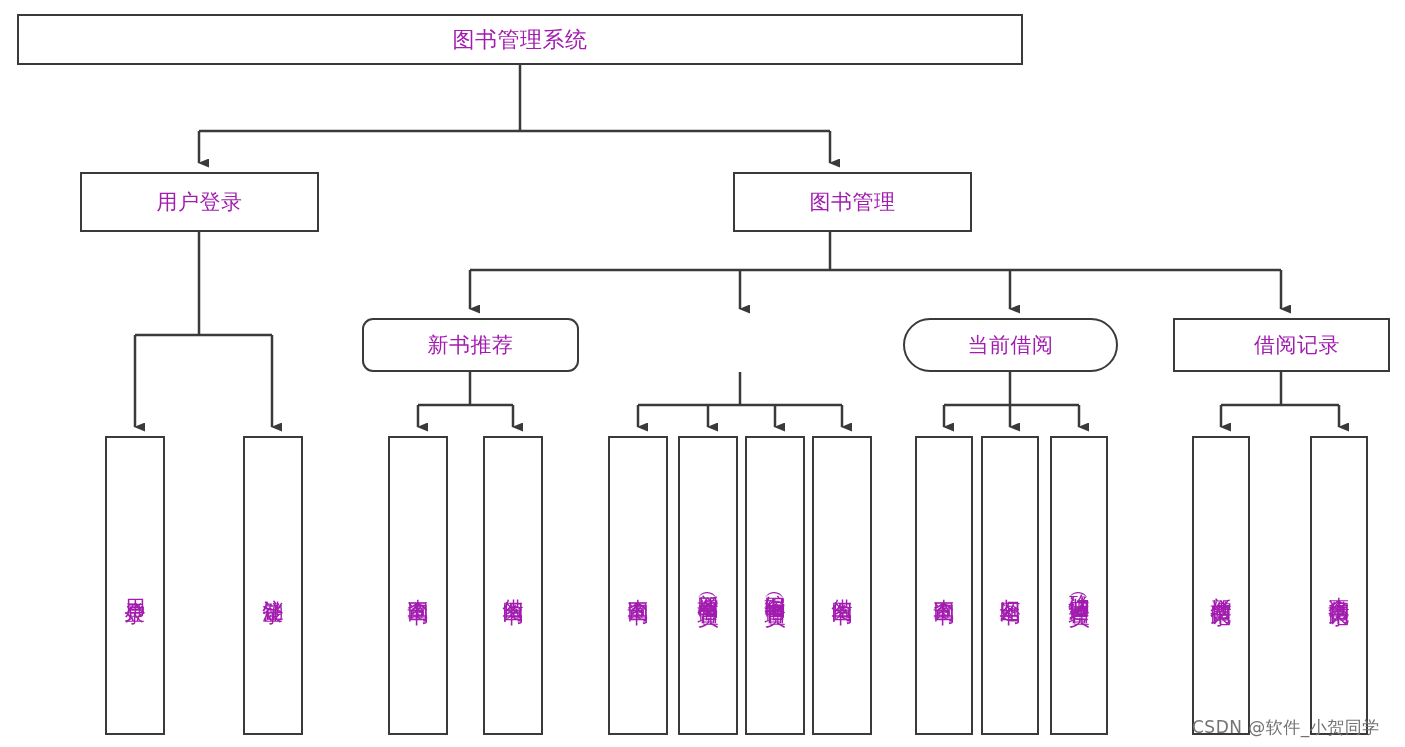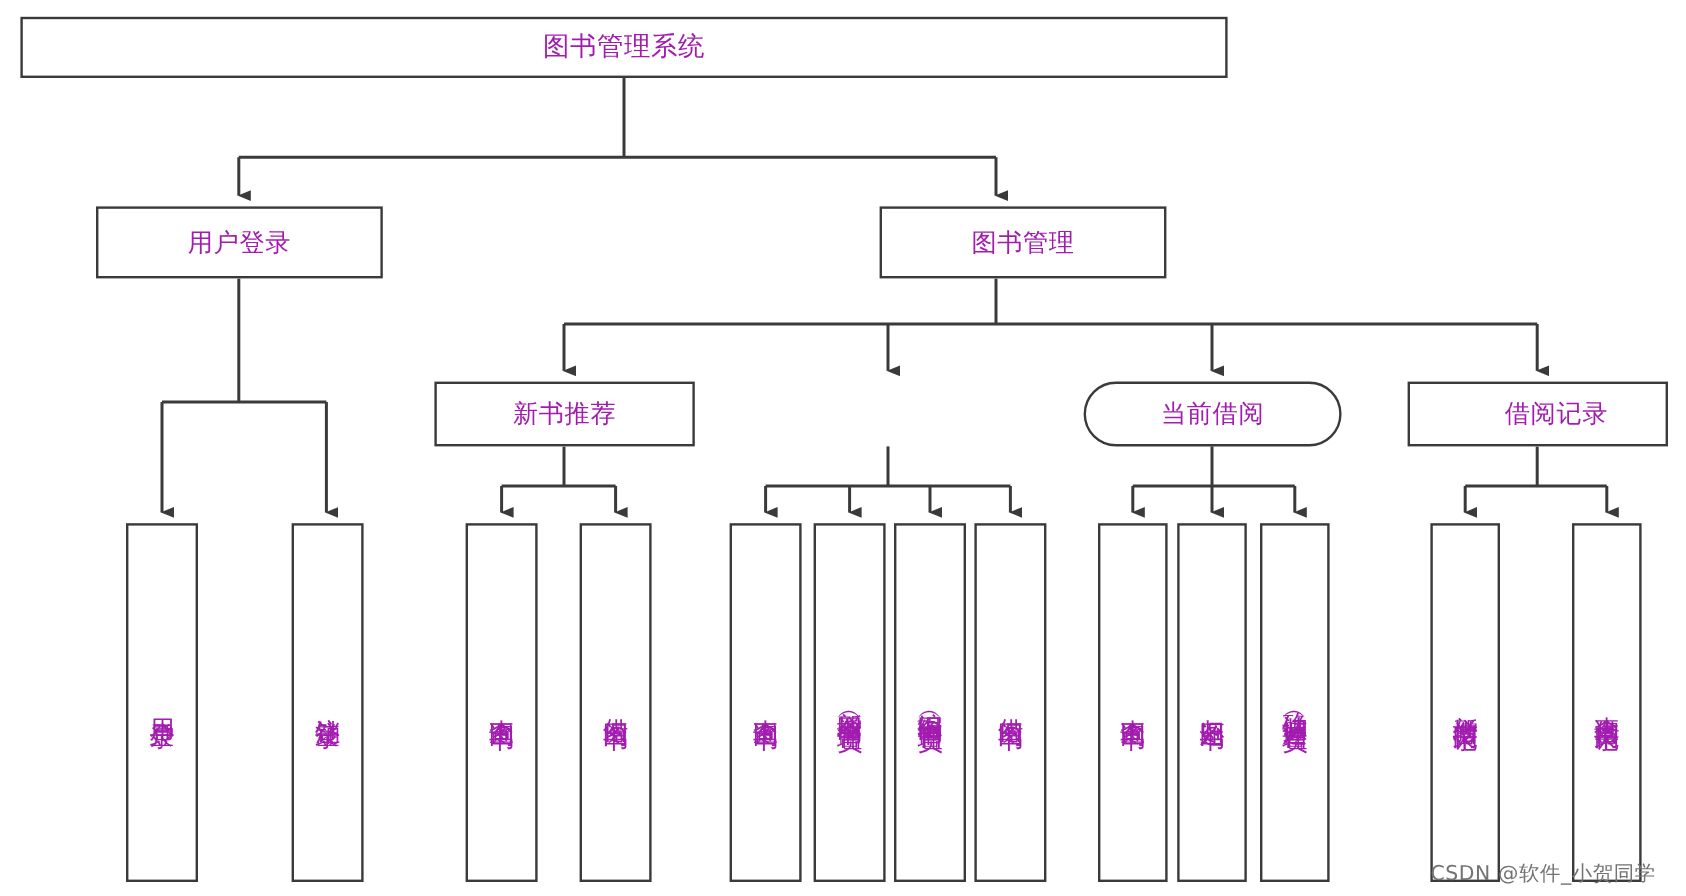--- a/index.html
+++ b/index.html
@@ -118,21 +118,21 @@
       <path d="M1339,405 L1339,427" marker-end="url(#arrowhead)"></path>
     </g>
   </svg>
 
   <div class="node horiz root" style="left:17px;top:14px;width:1006px;height:51px;">图书管理系统</div>
 
   <div class="node horiz" style="left:80px;top:172px;width:239px;height:60px;">用户登录</div>
 
   <div class="node horiz" style="left:710px;top:172px;width:239px;height:60px;margin-left:23px;">图书管理</div>
 
-  <div class="node horiz" style="left:362px;top:318px;width:217px;height:54px;">新书推荐</div>
+  <div class="node horiz" style="left:362px;top:318px;width:217px;height:54px;border-radius:11px;">新书推荐</div>
 
 
   <div class="node horiz" style="left:903px;top:318px;width:215px;height:54px;border-radius:27px;">当前借阅</div>
 
   <div class="node horiz" style="left:1173px;top:318px;width:217px;height:54px;padding-left:31px;">借阅记录</div>
 
   <div class="node vert" style="left:105px;top:436px;width:60px;height:299px;">用户登录</div>
 
   <div class="node vert" style="left:243px;top:436px;width:60px;height:299px;">注销登录</div>
 

